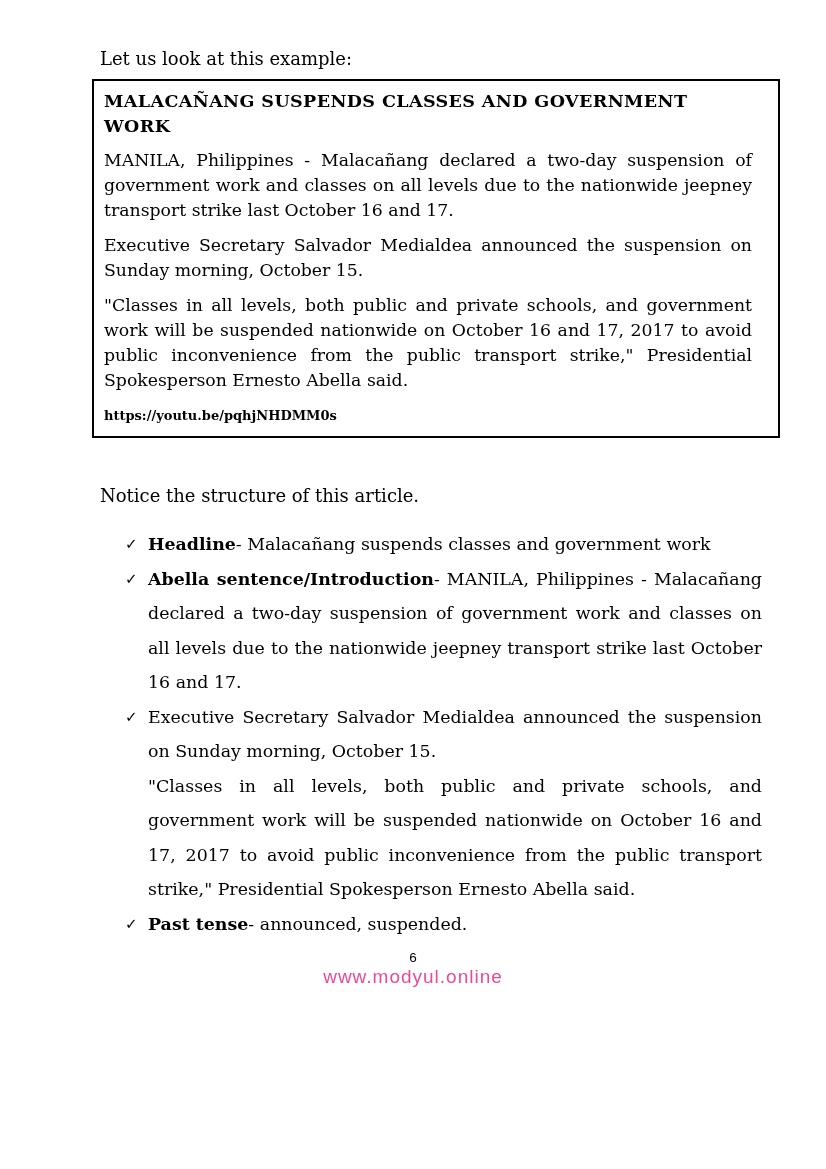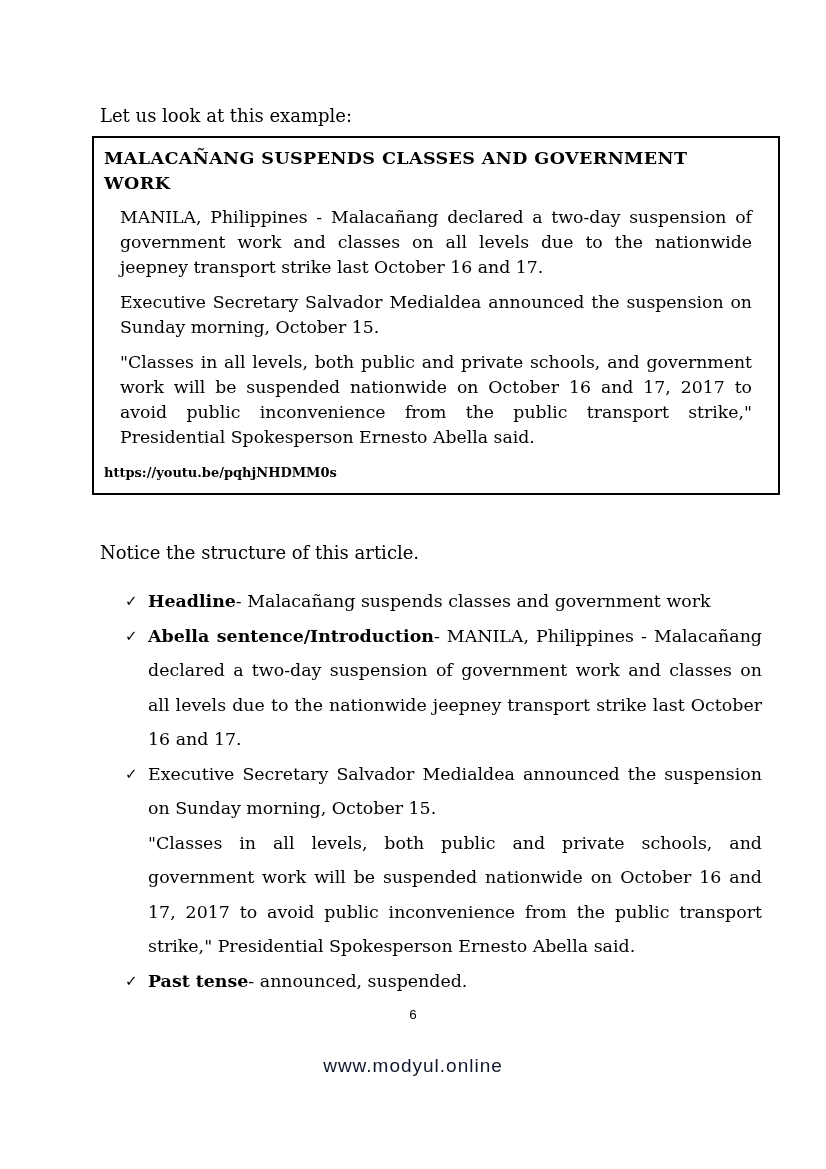--- a/index.html
+++ b/index.html
@@ -8,41 +8,41 @@
     width: 826px;
     height: 1169px;
     background: #ffffff;
     color: #000000;
     font-family: "DejaVu Serif", serif;
     overflow: hidden;
     box-sizing: border-box;
   }
   .intro {
     margin: 0;
-    padding-top: 104px;
+    padding-top: 47px;
     margin-left: 100px;
     margin-right: 46px;
     font-size: 18px;
     line-height: 24px;
   }
   .article-box {
     margin: 8px 46px 0 92px;
     border: 2px solid #000000;
     padding: 8px 26px 12px 10px;
     box-sizing: border-box;
   }
   .headline {
     margin: 0 0 9px 0;
     font-size: 17.5px;
     line-height: 25px;
     font-weight: bold;
     letter-spacing: 0.4px;
   }
   .apara {
-    margin: 0 0 10px 16px;
+    margin: 0 0 10px 0;
     font-size: 17.3px;
     line-height: 25px;
     text-align: justify;
   }
   .source {
     margin: 15px 0 0 0;
     font-size: 13px;
     line-height: 16px;
     font-weight: bold;
   }
@@ -71,26 +71,25 @@
   .item-body b { font-weight: bold; }
   .subp { text-align: justify; }
   .pagenum {
     margin-top: 9px;
     text-align: center;
     font-family: "Liberation Sans", sans-serif;
     font-size: 13.5px;
     line-height: 16px;
   }
   .watermark {
-    margin-top: 32px;
     text-align: center;
     font-family: "Liberation Sans", sans-serif;
     font-size: 19px;
     line-height: 22px;
-    color: #0f172a;
+    color: #ec4899;
     letter-spacing: 1px;
   }
 </style>
 </head>
 <body>
 
 <div class="page">
 
   <p class="intro">Let us look at this example:</p>
 

